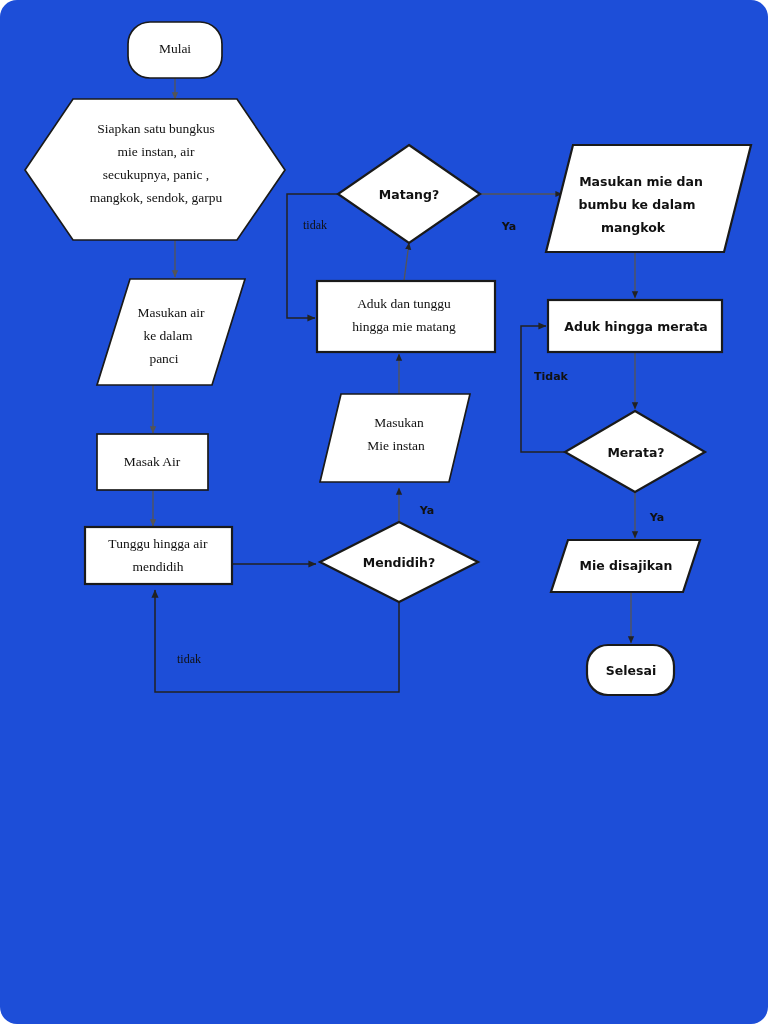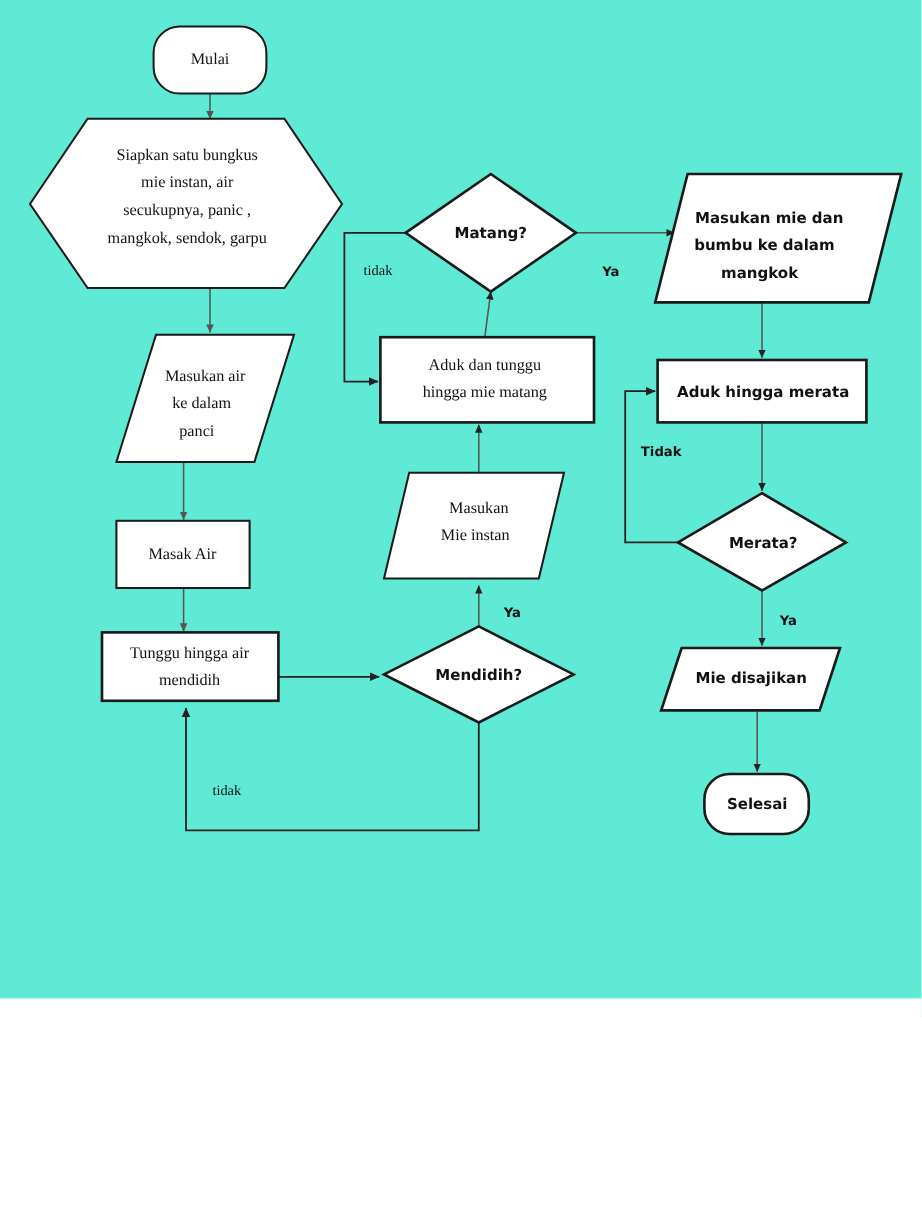--- a/index.html
+++ b/index.html
@@ -9,22 +9,23 @@
   }
   body {
     width: 768px;
     height: 1024px;
     font-family: "Liberation Serif", serif;
     overflow: hidden;
   }
   #flowchart-canvas {
     position: relative;
     width: 768px;
-    height: 832px;
-    background: #5eead4;
+    height: 1024px;
+    background: #1d4ed8;
+    border-radius: 17px;
   }
   svg.chart {
     display: block;
     width: 768px;
     height: 1024px;
   }
   .shape-outline {
     fill: #ffffff;
     stroke: #1a1a1a;
     stroke-width: 1.7;

